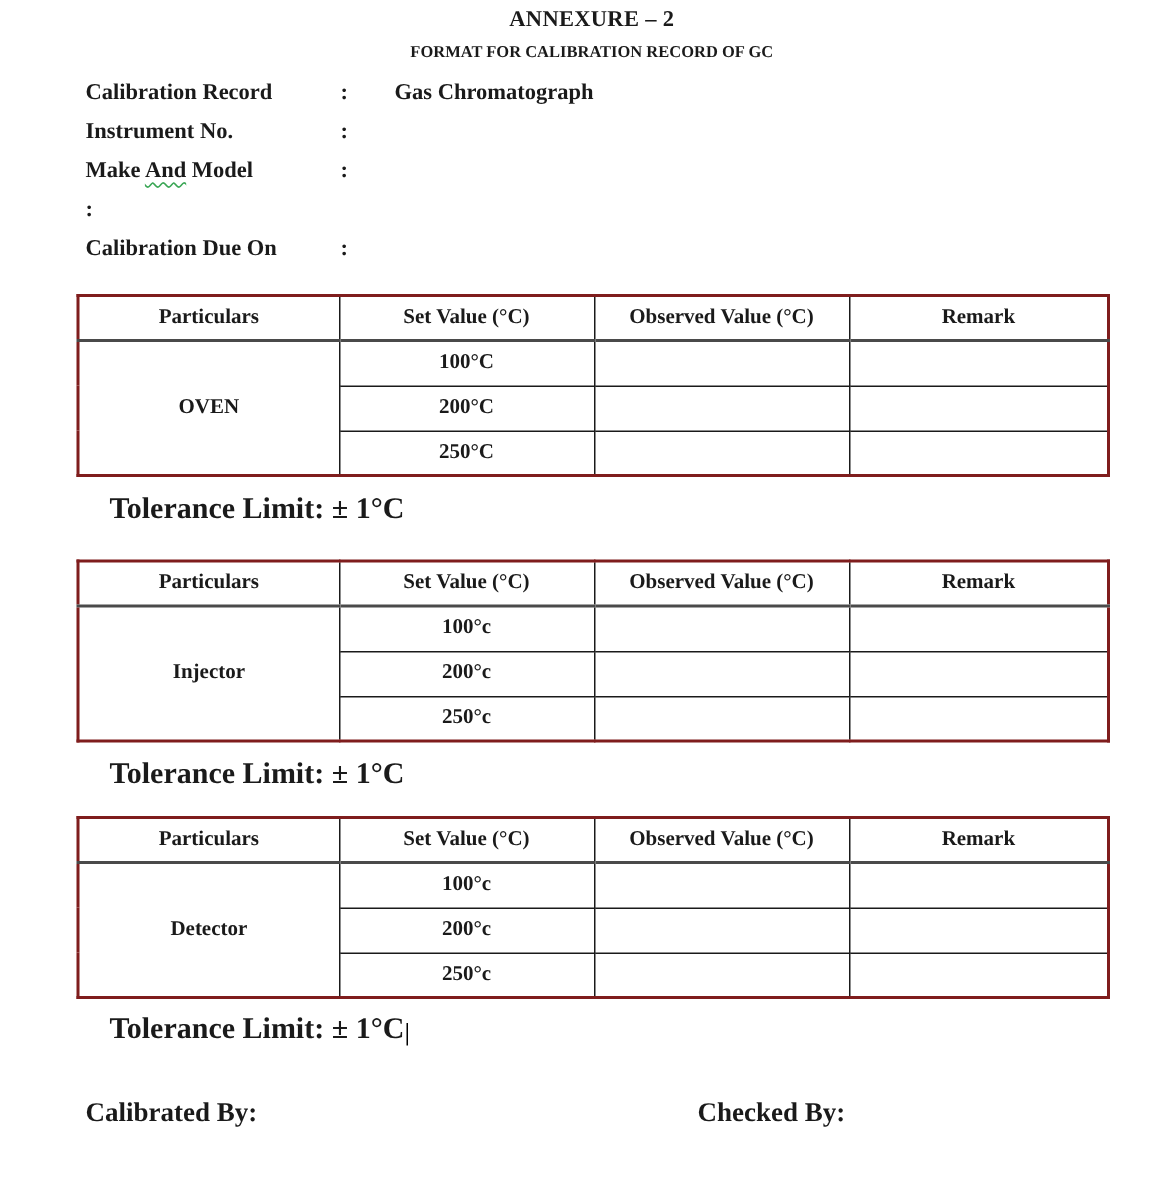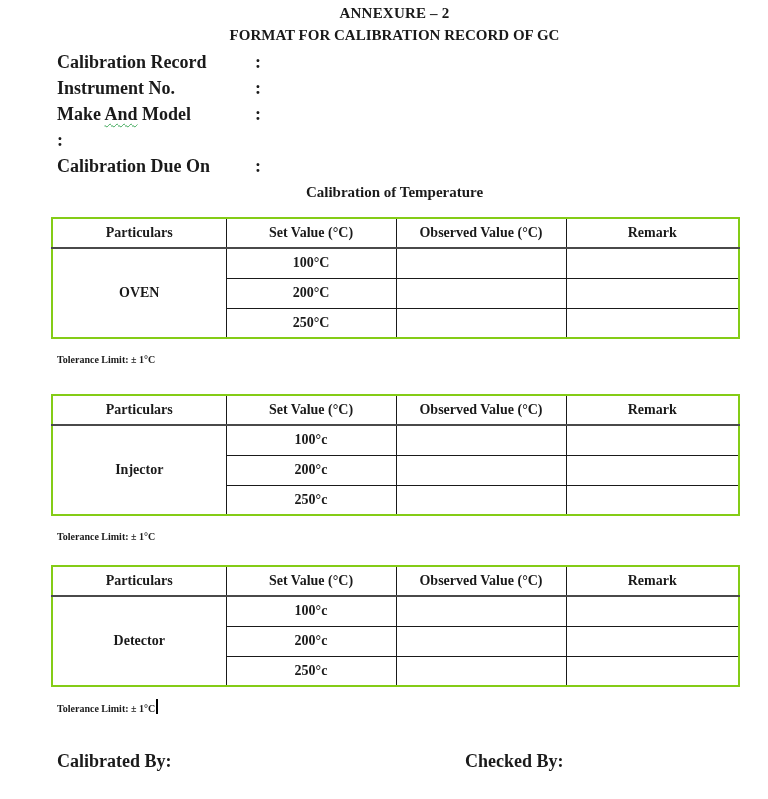--- a/index.html
+++ b/index.html
@@ -19,46 +19,46 @@
   }
   .doc-title {
     text-align: center;
     font-size: 15px;
     line-height: 18px;
     letter-spacing: 0.2px;
   }
   .doc-subtitle {
     margin-top: 5px;
     text-align: center;
-    font-size: 15px;
+    font-size: 11px;
     line-height: 16px;
   }
   .fields { margin-top: 6px; margin-left: 6px; }
-  .field-row { display: flex; height: 26px; line-height: 26px; font-size: 18px; gap: 28px; }
+  .field-row { display: flex; height: 26px; line-height: 26px; font-size: 15px; }
   .field-label { width: 170px; flex: 0 0 170px; }
   .field-colon { width: 10px; flex: 0 0 10px; }
   .field-value { margin-left: 26px; }
   .squiggle {
     text-decoration: underline;
     text-decoration-style: wavy;
     text-decoration-color: #3aa655;
     text-decoration-thickness: 1px;
     text-underline-offset: 3px;
   }
   .section-heading {
     margin-top: 5px;
     text-align: center;
     font-size: 15px;
     line-height: 16px;
   }
   table.cal-table {
     border-collapse: collapse;
     table-layout: fixed;
     width: 687px;
-    border: 2px solid #84cc16;
+    border: 2px solid #7f1d1d;
     background: #ffffff;
   }
   table.cal-table.t1 { margin-top: 17px; }
   table.cal-table.t2 { margin-top: 26px; }
   table.cal-table.t3 { margin-top: 20px; }
   .cal-table th, .cal-table td {
     border: 1.6px solid #1a1a1a;
     text-align: center;
     vertical-align: middle;
     font-size: 14px;
@@ -66,22 +66,22 @@
     padding: 0 4px;
   }
   .cal-table th { height: 30px; border-bottom: 2px solid #4a4a4a; }
   .cal-table td { height: 30px; }
   .col-particulars { width: 174px; }
   .col-set { width: 170px; }
   .col-observed { width: 170px; }
   .col-remark { width: 173px; }
   .tolerance {
     margin-top: 13px;
-    margin-left: 6px;
-    font-size: 10px;
+    margin-left: 22px;
+    font-size: 20px;
     line-height: 16px;
   }
   .tolerance.t3 { margin-top: 12px; }
   .caret {
     display: inline-block;
     width: 1.5px; height: 15px;
     background: #000000;
     margin-left: 1px;
     vertical-align: text-bottom;
   }
@@ -100,20 +100,21 @@
 
 <div class="page">
 
   <div class="doc-title">ANNEXURE – 2</div>
   <div class="doc-subtitle">FORMAT FOR CALIBRATION RECORD OF GC</div>
 
   <div class="fields">
     <div class="field-row">
       <span class="field-label">Calibration Record</span>
       <span class="field-colon">:</span>
+      <span class="field-value">Gas Chromatograph</span>
     </div>
     <div class="field-row">
       <span class="field-label">Instrument No.</span>
       <span class="field-colon">:</span>
       <span class="field-value"></span>
     </div>
     <div class="field-row">
       <span class="field-label"><span>Make </span><span class="squiggle">And</span><span> Model</span></span>
       <span class="field-colon">:</span>
       <span class="field-value"></span>
@@ -122,21 +123,20 @@
       <span class="field-colon">:</span>
       <span class="field-value"></span>
     </div>
     <div class="field-row">
       <span class="field-label">Calibration Due On</span>
       <span class="field-colon">:</span>
       <span class="field-value"></span>
     </div>
   </div>
 
-  <div class="section-heading">Calibration of Temperature</div>
 
   <table class="cal-table t1">
     <colgroup>
       <col class="col-particulars">
         <col class="col-set">
         <col class="col-observed">
         <col class="col-remark">
     </colgroup>
     <thead>
       <tr>

